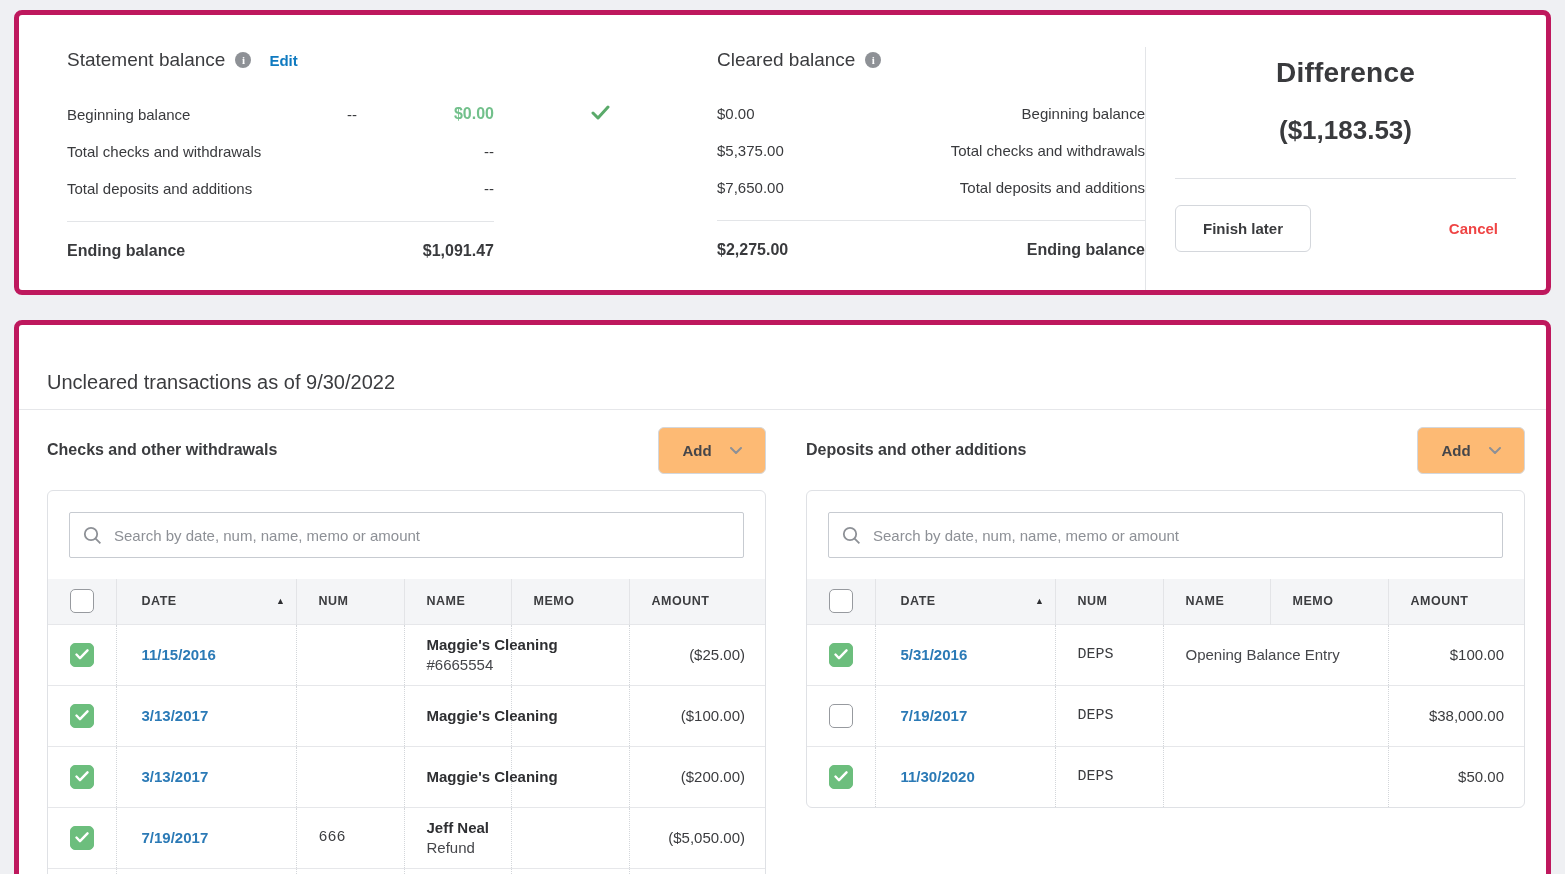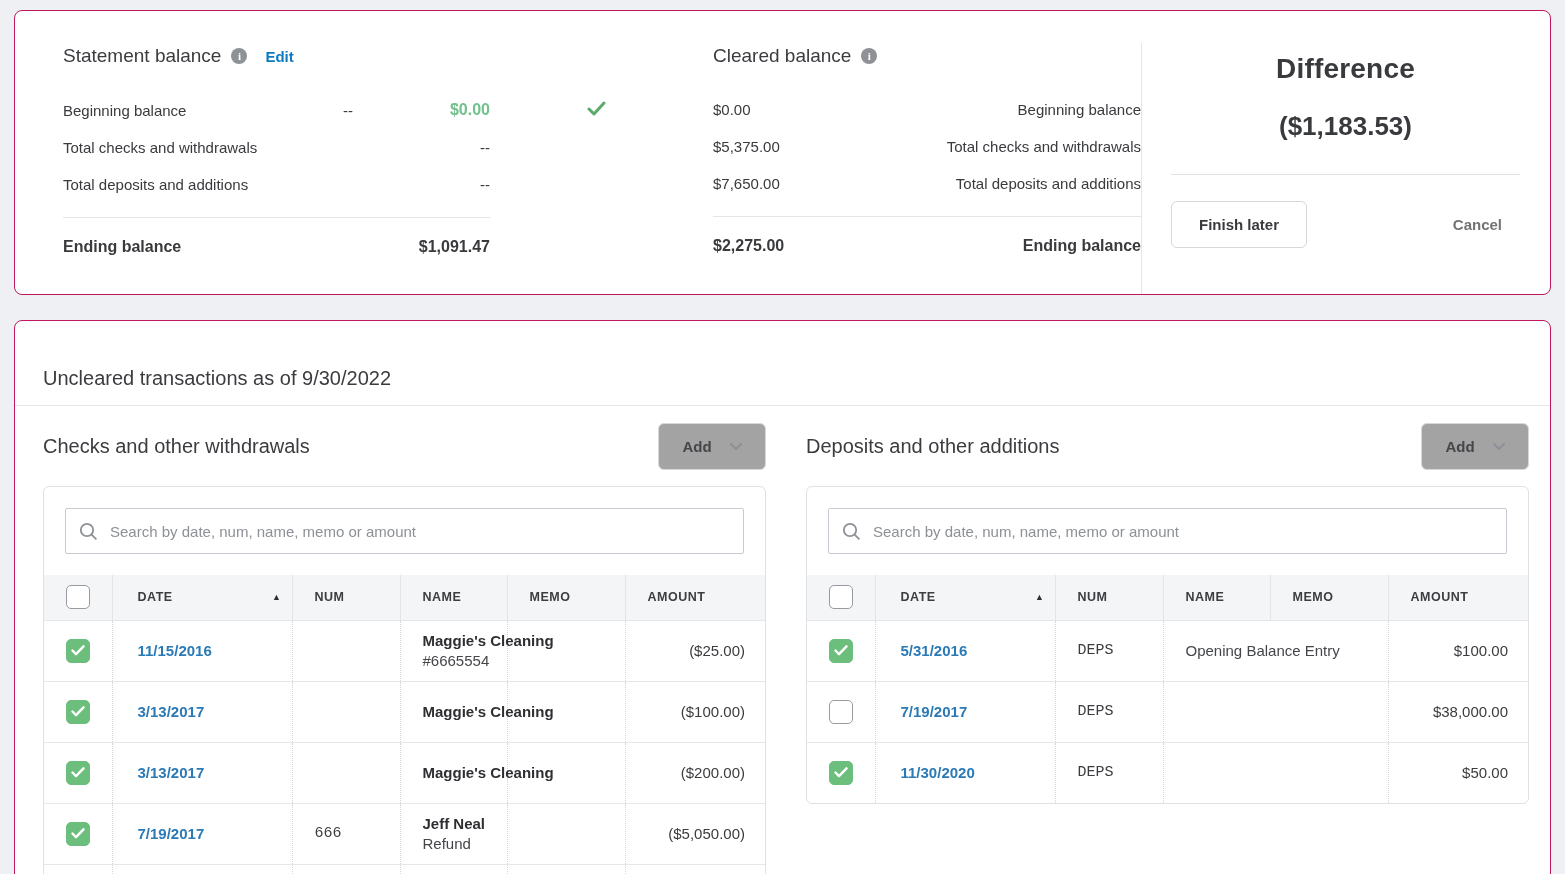--- a/index.html
+++ b/index.html
@@ -1,20 +1,20 @@
 <!DOCTYPE html>
 <html><head>
 <meta charset="utf-8">
 <style>
   * { margin:0; padding:0; box-sizing:border-box; }
   html,body { width:1565px; height:874px; overflow:hidden;
     font-family:"Liberation Sans", sans-serif; background:#eff0f3; color:#393a3d; }
 
   .card { position:absolute; left:14px; right:14px; background:#fff;
-    border:1px solid #be185d; border-radius:8px; }
+    border:5px solid #be185d; border-radius:8px; }
   #summary-card { top:10px; height:285px; display:flex; }
   #uncleared-card { top:320px; height:600px; }
 
   
   .sum-col { padding-top:34px; }
   #statement-col { width:593px; padding-left:48px; }
   #cleared-col   { width:428px; margin-left:105px; }
   #difference-col{ flex:1; position:relative; padding:0 30px; text-align:center; }
   #difference-col::before { content:""; position:absolute; left:0; top:32px; bottom:0;
     width:1px; background:#e3e5e8; }
@@ -42,39 +42,39 @@
 
   #cleared-col .bal-row { justify-content:space-between; }
   #cleared-col .ending-row { justify-content:space-between; }
 
   .diff-title { font-size:28px; font-weight:bold; margin-top:42px; letter-spacing:.2px; }
   .diff-amount { font-size:26px; font-weight:bold; margin-top:26px; }
   .diff-divider { border:none; border-top:1px solid #dfe1e5; margin:32px 0 0 0; }
   .diff-actions { display:flex; align-items:center; justify-content:space-between; margin-top:26px; }
   .finish-btn { background:#fff; border:1px solid #d4d7dc; border-radius:6px; padding:14px 27px;
     font-size:15px; font-weight:bold; color:#393a3d; font-family:"Liberation Sans",sans-serif; cursor:pointer; }
-  .cancel-link { font-size:15px; font-weight:bold; color:#737373; cursor:pointer; padding-right:18px; }
+  .cancel-link { font-size:15px; font-weight:bold; color:#ef4444; cursor:pointer; padding-right:18px; }
 
   
   .unc-head { display:flex; align-items:center; padding:30px 28px 0 28px; height:84px; }
   .unc-title { font-size:20px; color:#3b3c3f; }
   .showall-wrap { display:flex; align-items:center; margin-left:42px; gap:12px; }
   .unc-divider { border:none; border-top:1px solid #e6e7ea; }
 
   .checkbox { width:24px; height:24px; border-radius:5px; background:#fff;
     border:1.5px solid #979a9f; display:flex; align-items:center; justify-content:center; cursor:pointer; }
   .checkbox.checked { background:#6cbe7d; border-color:#6cbe7d; }
   .cbk { width:14px; height:11px; stroke:#fff; stroke-width:2.4; fill:none; stroke-linecap:round; stroke-linejoin:round; }
   .showall-label { font-size:15px; color:#3b3c3f; }
 
   .tables-wrap { display:flex; gap:40px; padding:0 21px 0 28px; }
   .table-col { flex:1; min-width:0; }
   .col-header { display:flex; align-items:center; justify-content:space-between; height:80px; }
-  .col-title { font-size:20px; color:#3b3c3f; }
-  .add-btn { background:#a3a3a3; border:1px solid #d4d7dc; border-radius:6px; width:108px; height:47px;
+  .col-title { font-size:16px; color:#3b3c3f;font-weight:bold; }
+  .add-btn { background:#fdba74; border:1px solid #d4d7dc; border-radius:6px; width:108px; height:47px;
     display:flex; align-items:center; justify-content:center; gap:18px; font-size:15px; font-weight:bold;
     color:#45464a; cursor:pointer; font-family:"Liberation Sans",sans-serif; }
   .chev { width:12px; height:7px; stroke:#8d9096; stroke-width:2; fill:none; stroke-linecap:round; stroke-linejoin:round; }
 
   .panel { background:#fff; border:1px solid #dfe1e5; border-radius:6px; overflow:hidden; }
   .search-wrap { padding:21px; position:relative; }
   .search-input { width:100%; height:46px; border:1px solid #c7cbd1; border-radius:2px;
     padding:0 14px 0 44px; font-size:15px; color:#393a3d; font-family:"Liberation Sans",sans-serif; outline:none; }
   .search-input::placeholder { color:#8d9096; }
   .search-icon { position:absolute; left:35px; top:35px; width:19px; height:19px; }

